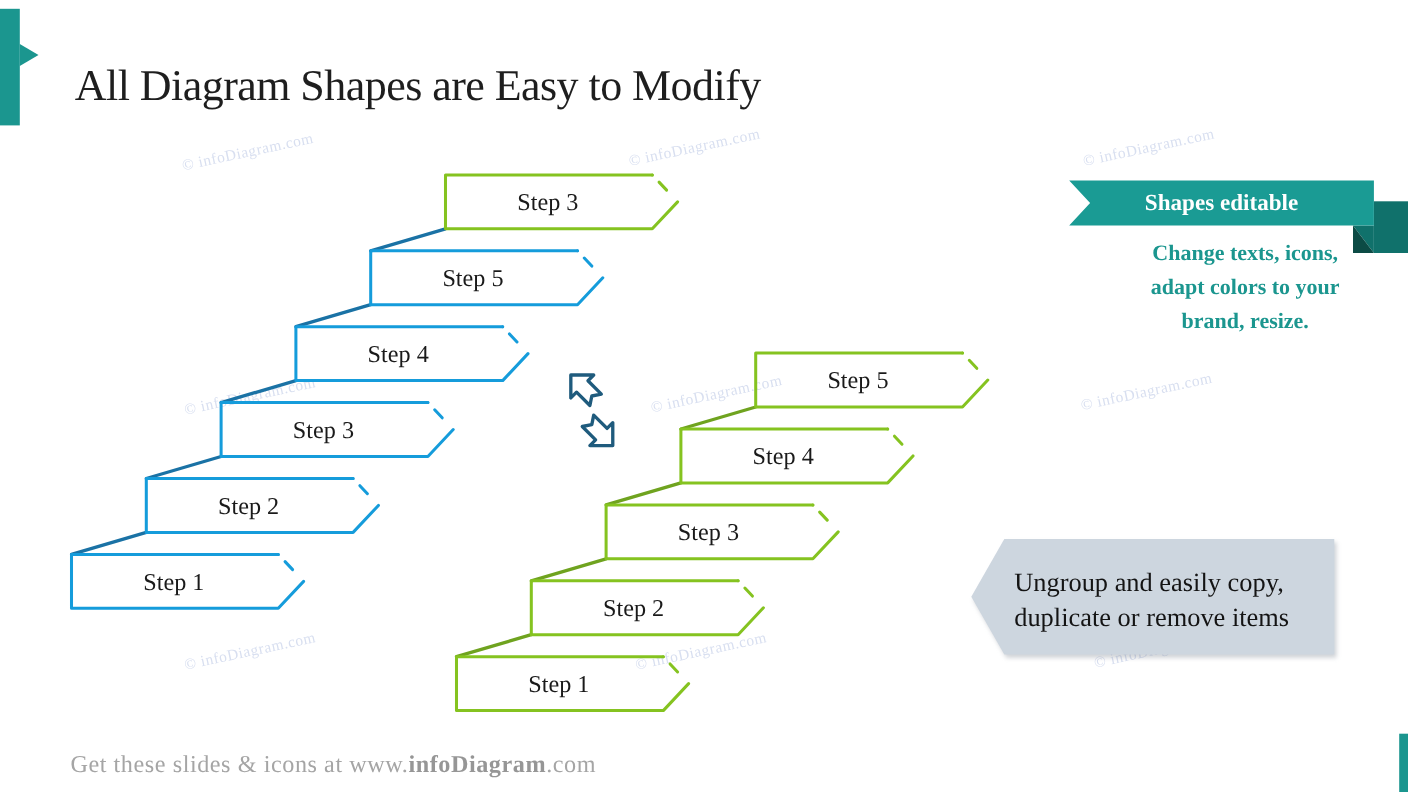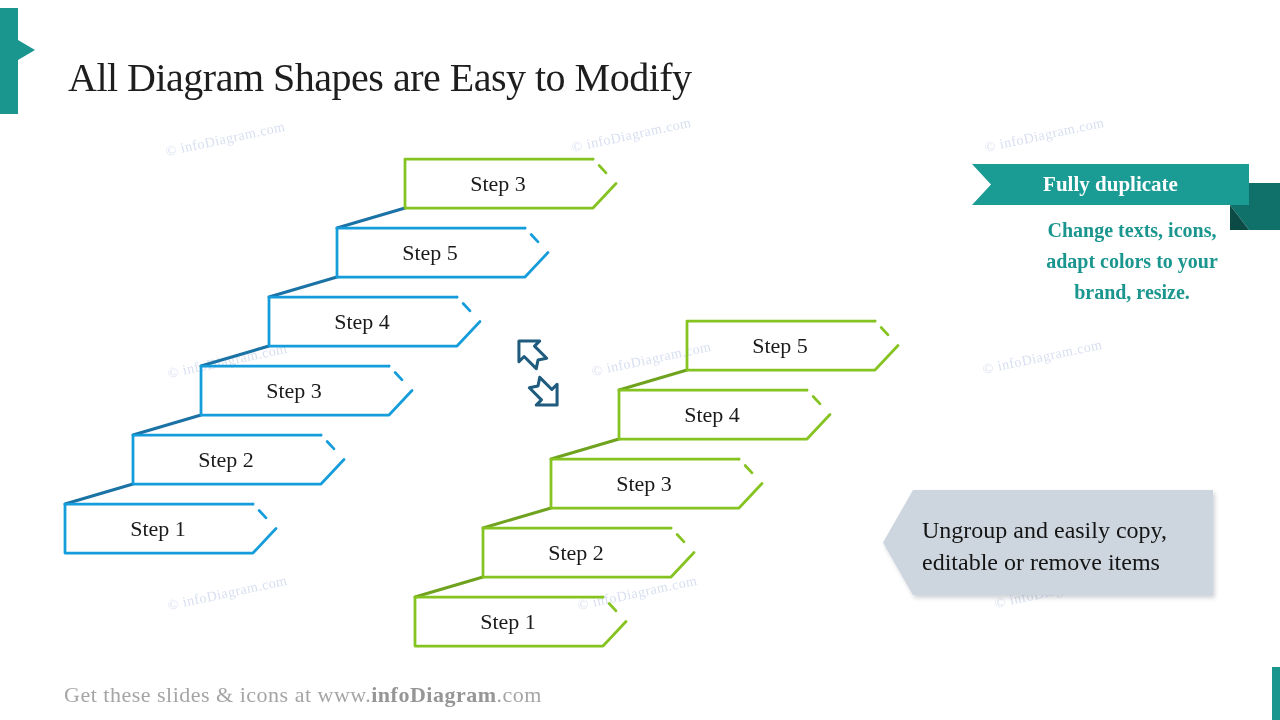--- a/index.html
+++ b/index.html
@@ -138,28 +138,28 @@
     <path d="M8,8 L32,8 L26,14 L40,28 L30,30 L28,40 L14,26 L8,32 Z" fill="#ffffff" stroke-width="3.5" stroke-linejoin="round" stroke="#1F5B7D"></path>
     <path d="M52,82 L28,82 L34,76 L20,62 L30,60 L32,50 L46,64 L52,58 Z" fill="#ffffff" stroke-width="3.5" stroke-linejoin="round" stroke="#1F5B7D"></path>
   </svg>
 
   <svg class="ribbon-svg" width="320" height="90" viewBox="0 0 320 90">
     <rect x="289" y="33" width="31" height="47" fill="#10716B"></rect>
     <polygon points="270,55 289,55 289,80" fill="#10716B"></polygon>
     <polygon points="270,55 289,80 270,80" fill="#0C4B45"></polygon>
     <polygon points="12,14 289,14 289,55 12,55 31,34.5" fill="#1A9B94"></polygon>
   </svg>
-  <div class="ribbon-label">Fully duplicate</div>
+  <div class="ribbon-label">Shapes editable</div>
   <div class="ribbon-desc">Change texts, icons,
 adapt colors to your
 brand, resize.</div>
 
   <svg class="callout-svg" width="345" height="118" viewBox="0 0 345 118">
     <polygon points="8,59.5 38,7 338,7 338,112 38,112" fill="#CDD6DF"></polygon>
   </svg>
   <div class="callout-text">Ungroup and easily copy,
-editable or remove items</div>
+duplicate or remove items</div>
 
   <div class="footer"><span>Get these slides &amp; icons at www.</span><span class="brand">infoDiagram</span><span>.com</span></div>
 
   <div class="corner-bar"></div>
 
 </div>
 
 </body></html>

